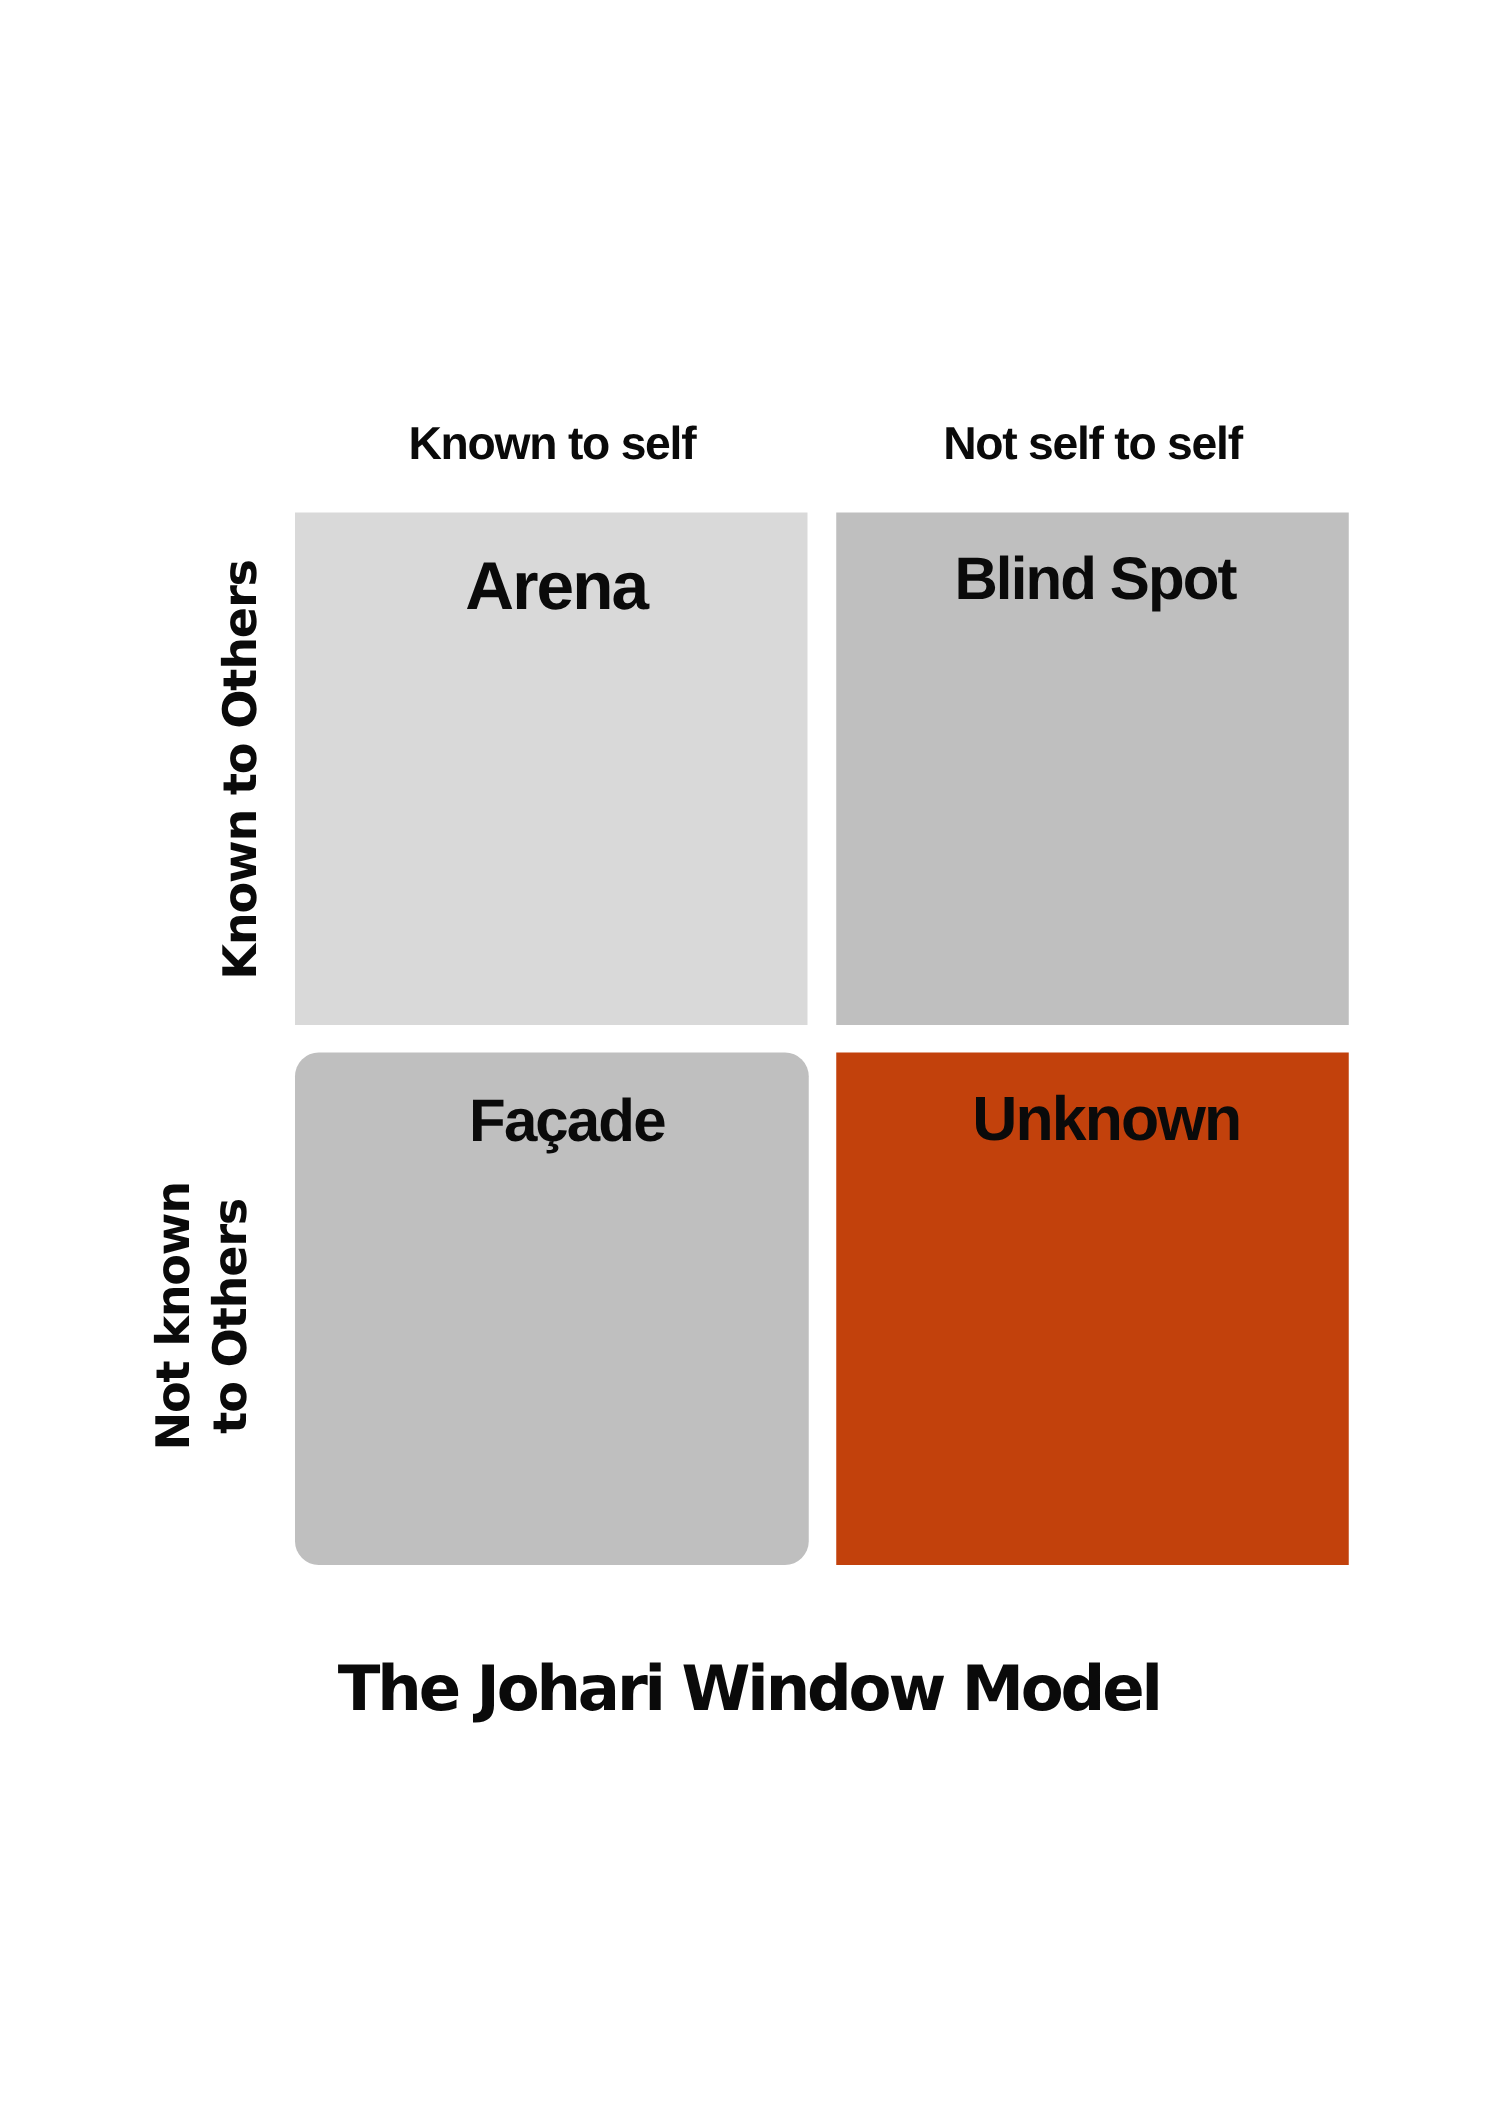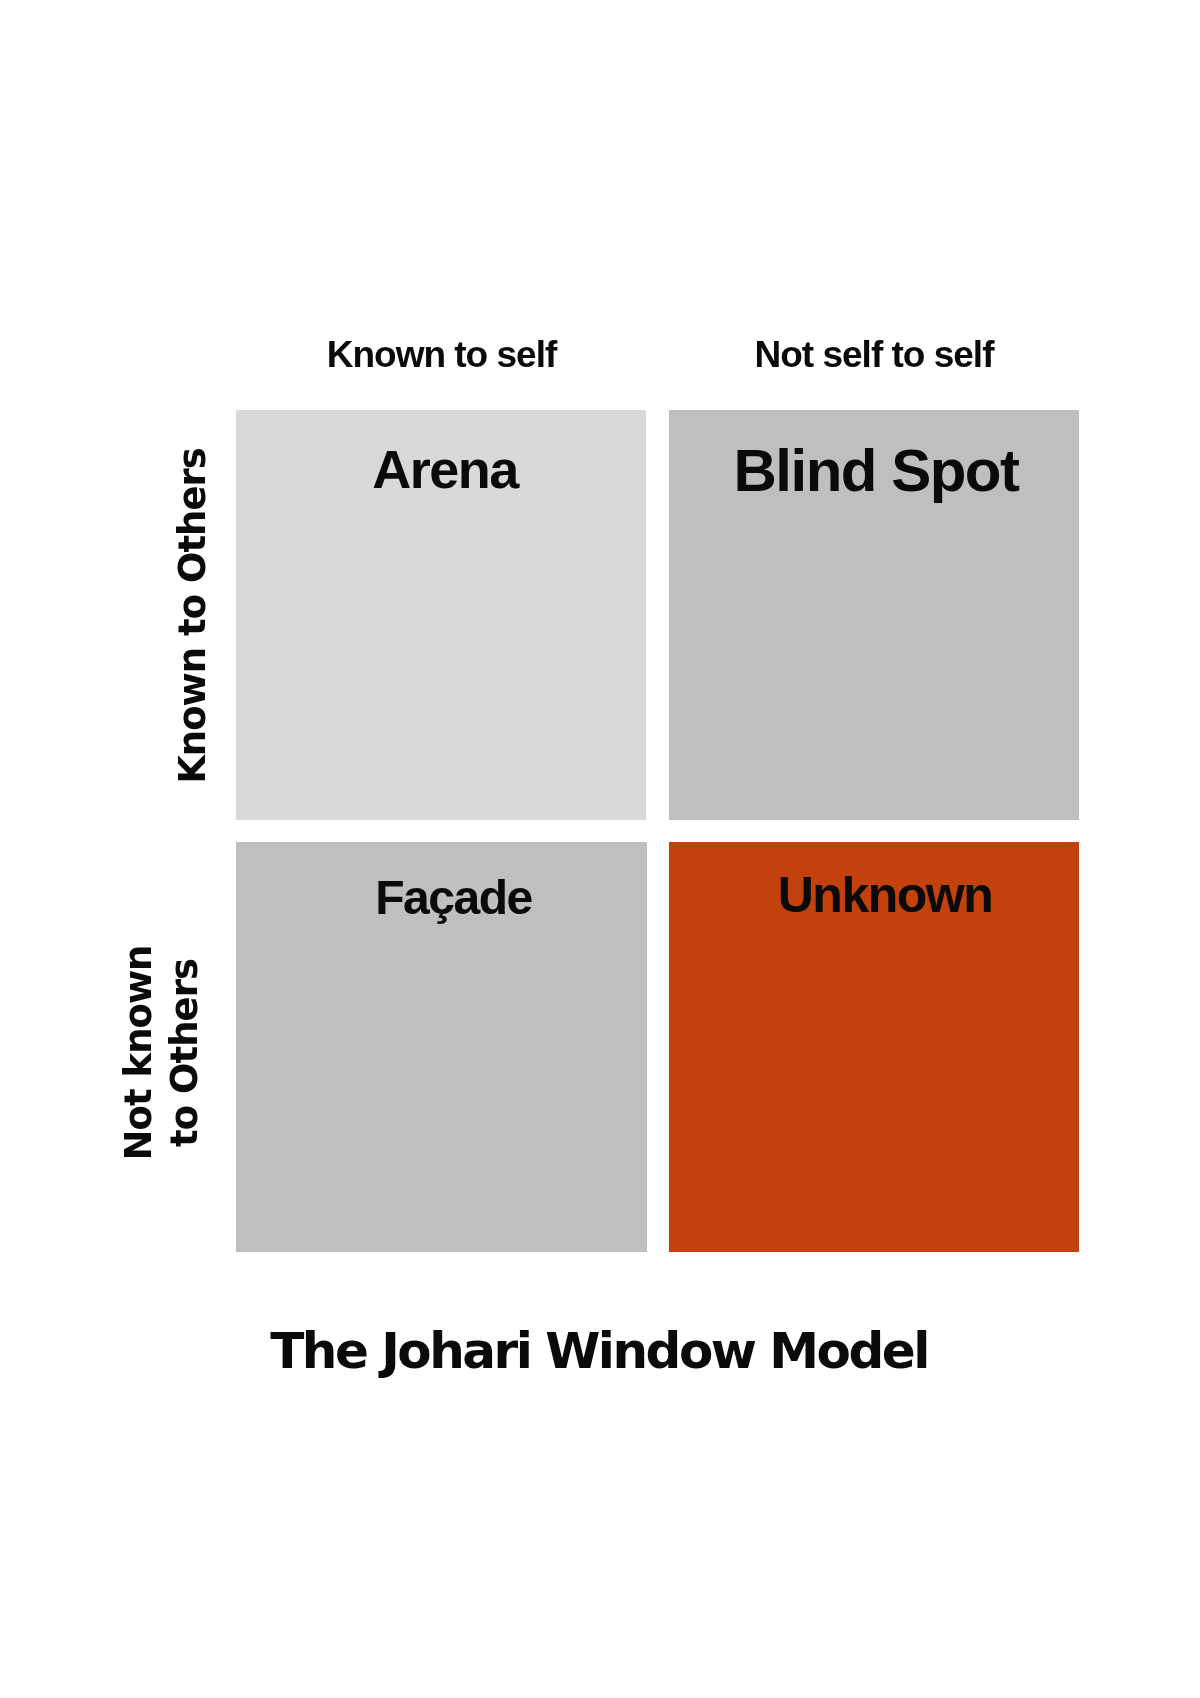--- a/index.html
+++ b/index.html
@@ -38,25 +38,25 @@
       position: absolute;
       left: 0; right: 0;
       text-align: center;
       font-family: "Liberation Sans", sans-serif;
       font-weight: bold;
       letter-spacing: -1.5px;
       white-space: nowrap;
     }
     .q-arena   { left: 236px; top: 410px; width: 410px; height: 410px; }
     .q-blind   { left: 669px; top: 410px; width: 410px; height: 410px; }
-    .q-facade  { left: 236px; top: 842px; width: 411px; height: 410px; }
+    .q-facade  { left: 236px; top: 842px; width: 411px; height: 410px; border-radius: 19px; }
     .q-unknown { left: 669px; top: 842px; width: 410px; height: 410px; }
 
     .q-arena .quad-label   { top: 28px; font-size: 54px; left: 8px; }
-    .q-blind .quad-label   { top: 26px; font-size: 60px; left: 4px; }
+    .q-blind .quad-label   { top: 26px; font-size: 48px; left: 4px; }
     .q-facade .quad-label  { top: 28px; font-size: 48px; left: 24px; }
     .q-unknown .quad-label { top: 24px; font-size: 50px; left: 22px; }
 
     .row-label {
       position: absolute;
       font-family: "DejaVu Sans", sans-serif;
       font-weight: bold;
       font-size: 37px;
       letter-spacing: -1px;
       line-height: 44px;

